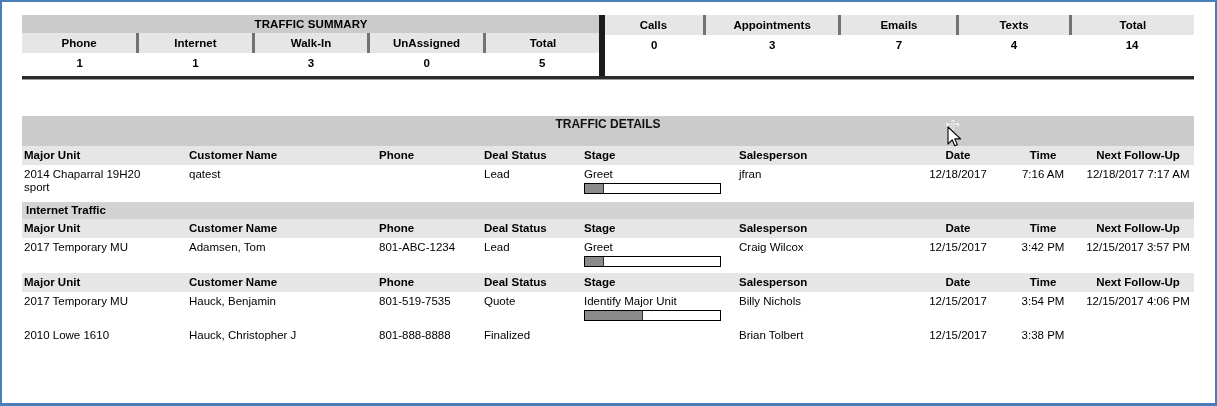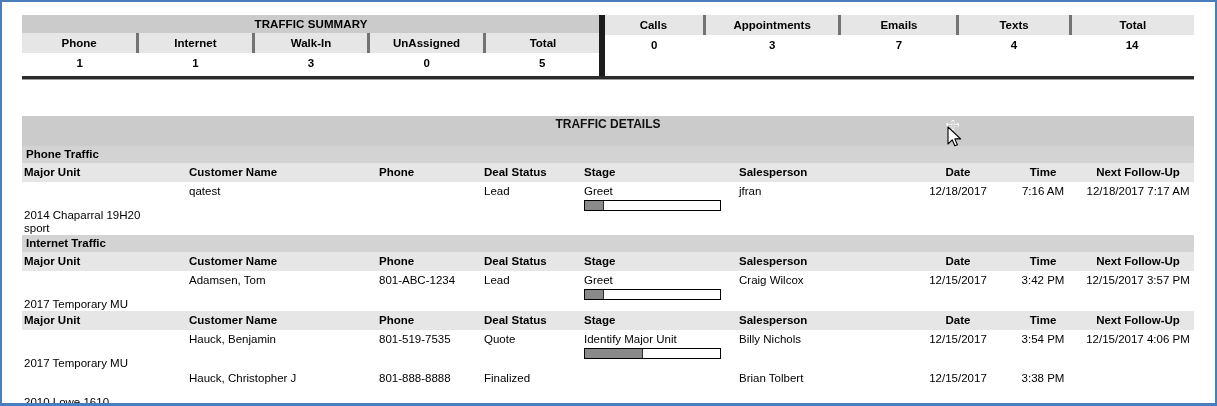--- a/index.html
+++ b/index.html
@@ -179,21 +179,21 @@
     color: #000;
     vertical-align: top;
     padding: 3px 0 0 2px;
     line-height: 13px;
   }
   table.grid tbody td.num { text-align: center; padding: 3px 0 0 0; }
   table.grid tbody tr.tall td { height: 34px; }
   table.grid tbody tr.std td  { height: 32px; }
   table.grid tbody tr.clipped td { height: 12px; overflow: hidden; padding-top: 2px; }
 
-  .unit-a { display:block;margin-top:24px; }
+  .unit-a { display:block; }
   .unit-b { display:block; }
 
   
   .stage-cell { padding-left: 2px; margin-top: 16px; }
   .stage-label {
     font-size: 11.5px;
     line-height: 13px;
     color: #000;
     white-space: nowrap;
   }
@@ -300,21 +300,20 @@
 
       <div class="sum-divider"></div>
       <div class="sum-underline"></div>
     </div>
 
     <div class="details">
       <div class="band band-title">TRAFFIC DETAILS</div>
       <div class="band band-gap"></div>
       <div id="sections-host">
           <div>
-            <div class="band section-label">Phone Traffic</div>
             <table class="grid">
               <colgroup>
                 <col class="c-unit">
                 <col class="c-cust">
                 <col class="c-phone">
                 <col class="c-deal">
                 <col class="c-stage">
                 <col class="c-sales">
                 <col class="c-date">
                 <col class="c-time">

